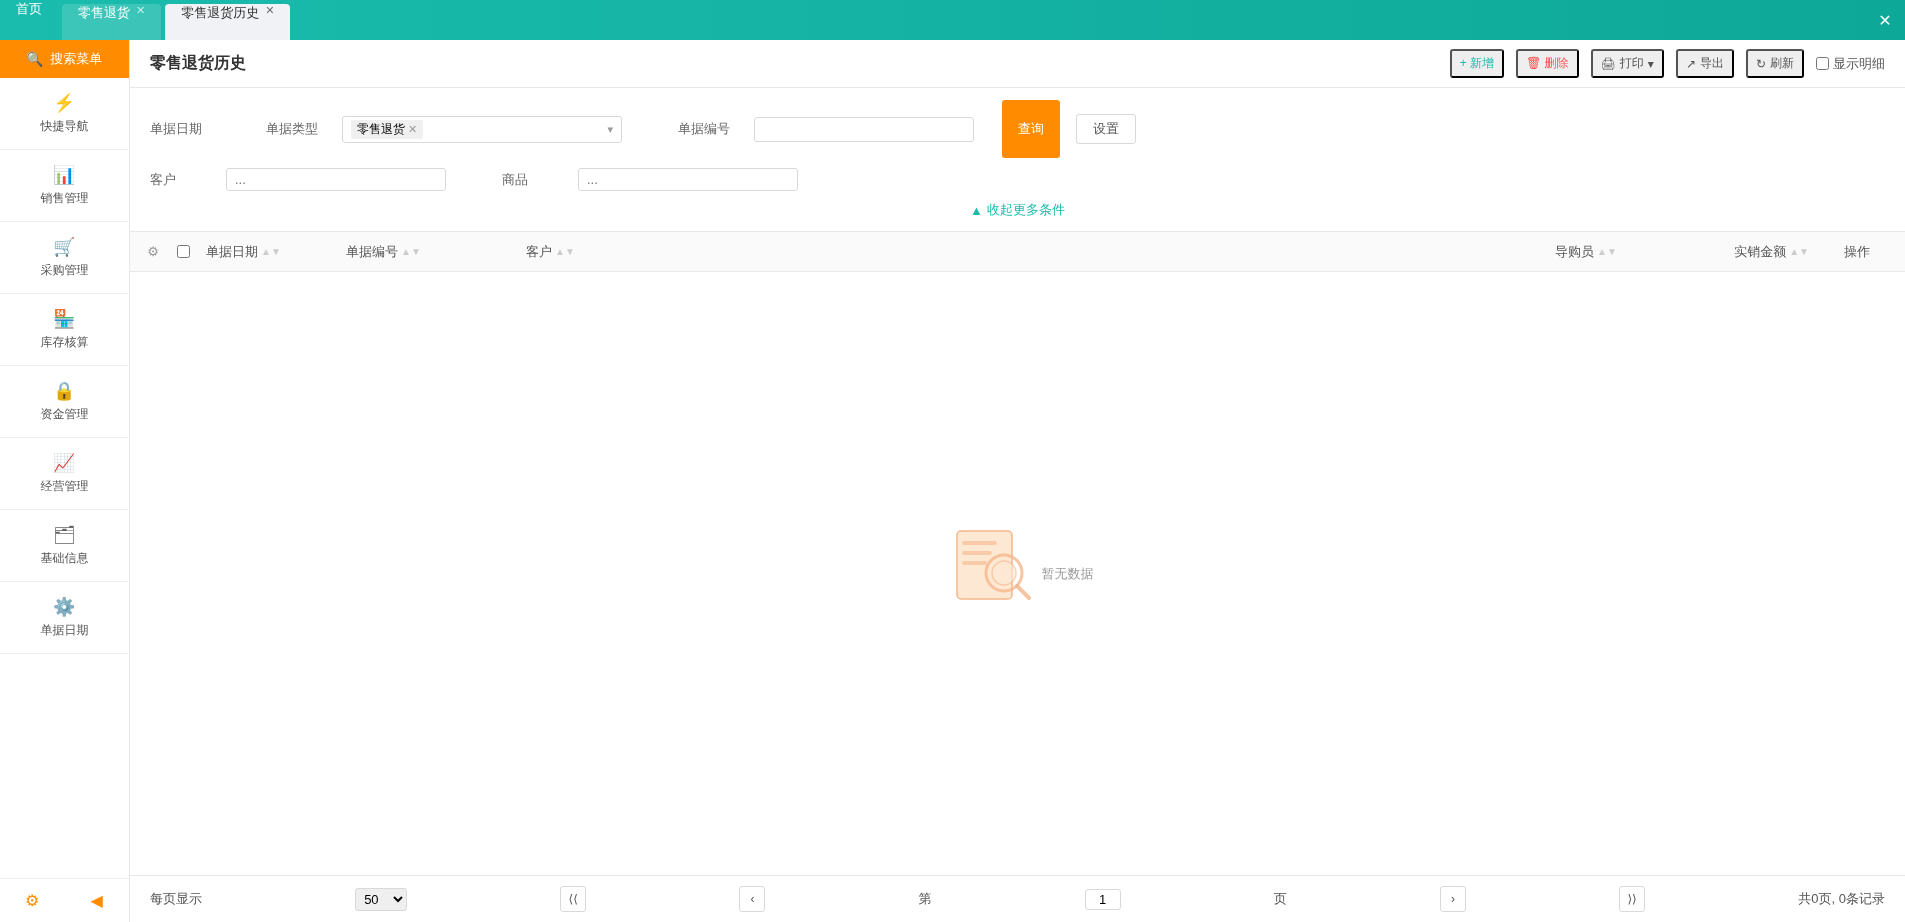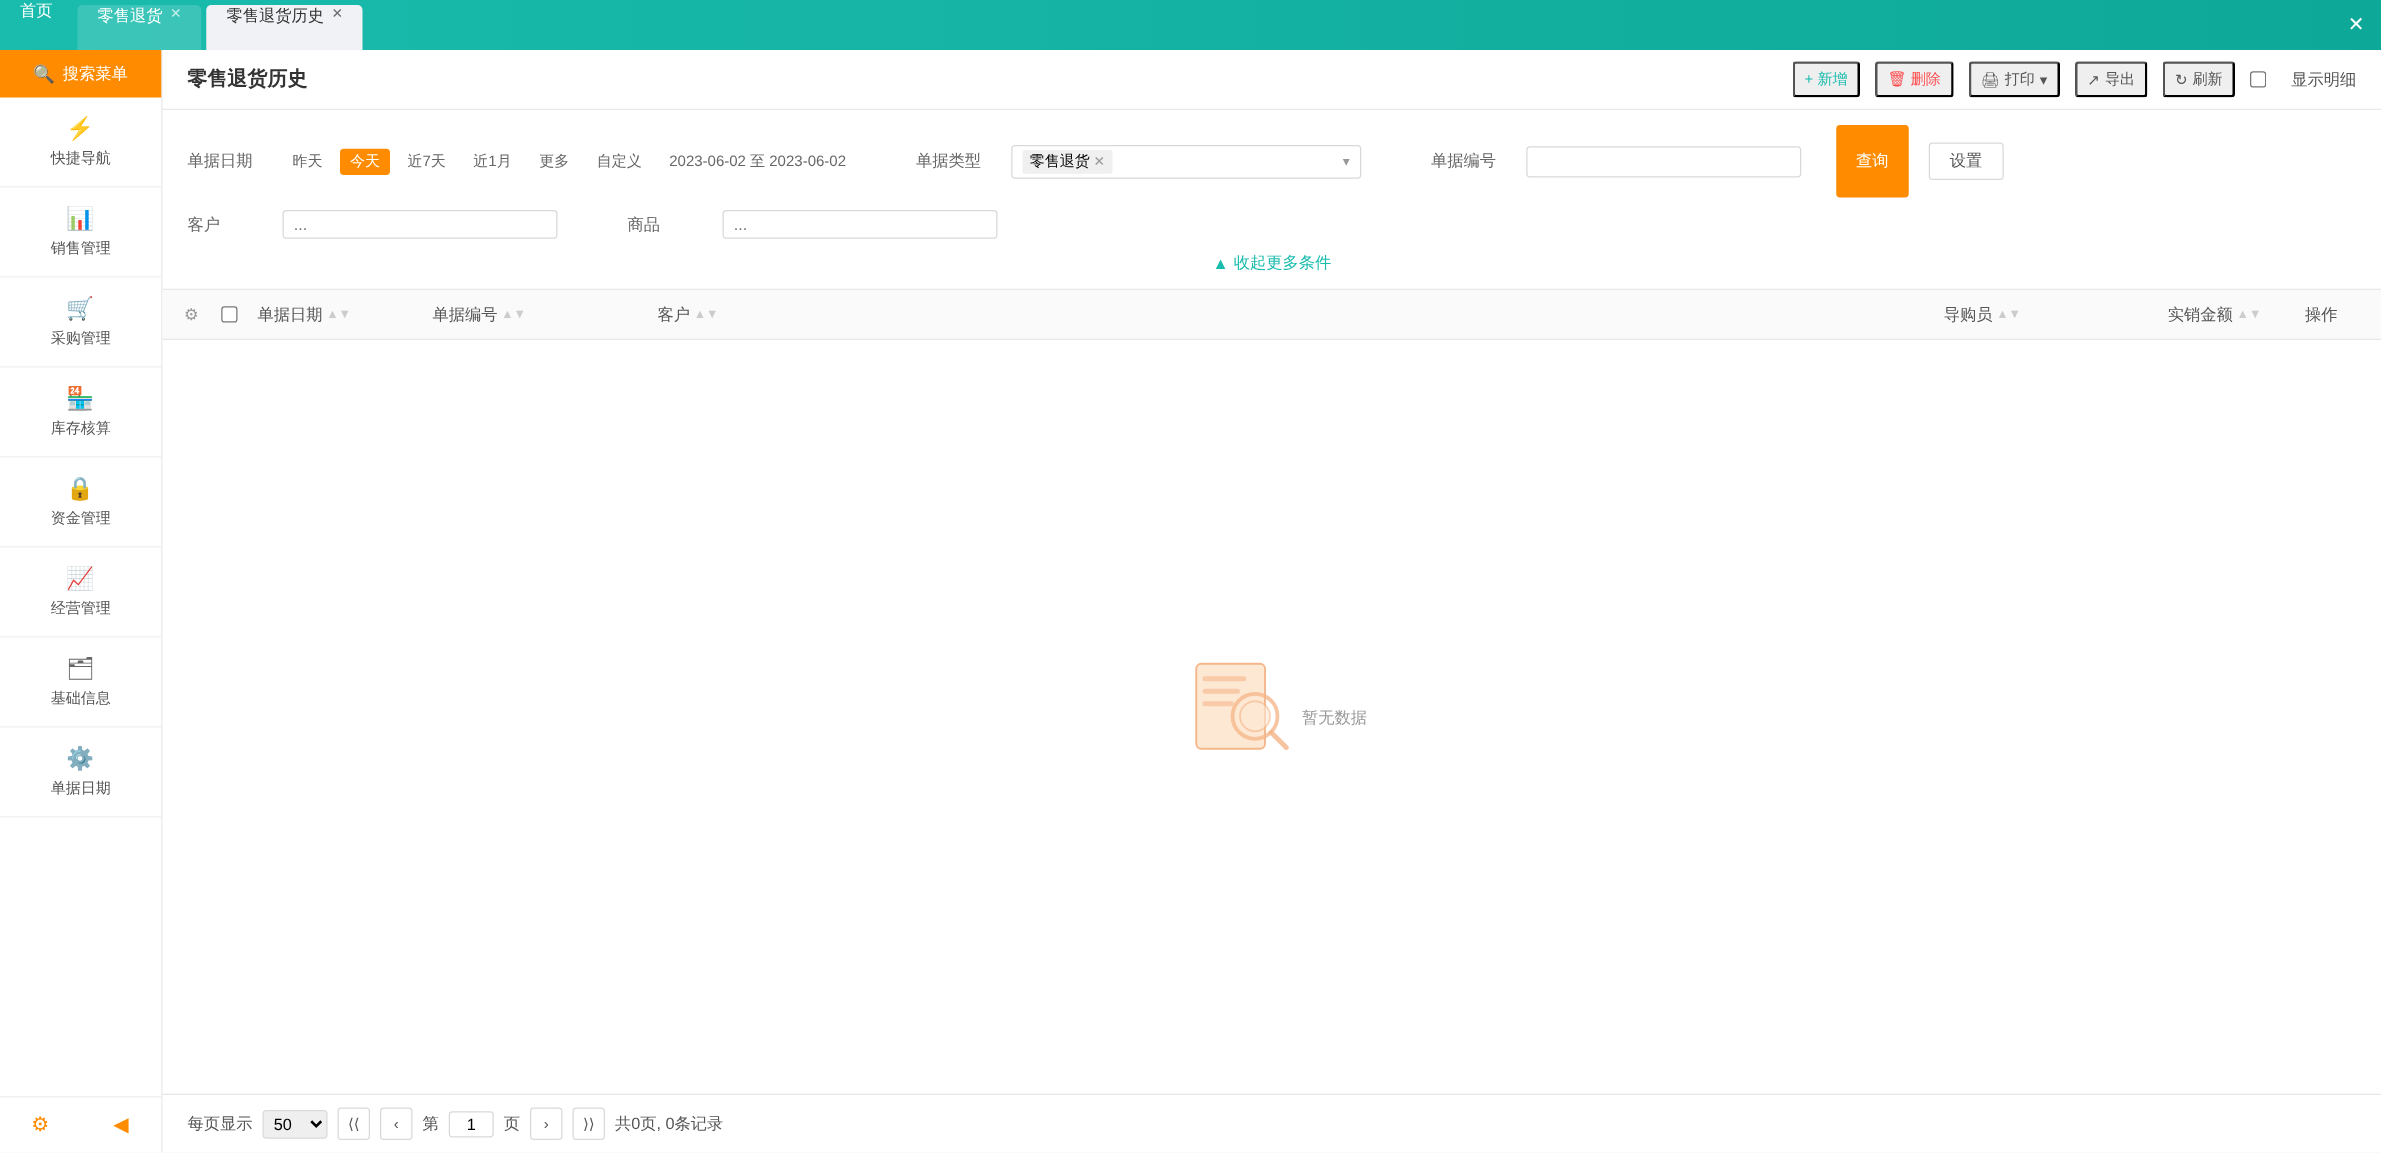--- a/index.html
+++ b/index.html
@@ -179,21 +179,21 @@
       color: #555;
       border: 1px solid #d9d9d9;
       padding: 5px 16px;
       border-radius: 3px;
       cursor: pointer;
       font-size: 13px;
     }
     .display-toggle {
       display: flex;
       align-items: center;
-      gap: 20px;
+      gap: 4px;
       font-size: 13px;
       color: #555;
       cursor: pointer;
     }
 
     
     .filter-area {
       background: white;
       padding: 12px 20px;
       border-bottom: 1px solid #e8e8e8;
@@ -355,21 +355,21 @@
       margin-bottom: 16px;
       position: relative;
     }
 
     
     .pagination {
       background: white;
       border-top: 1px solid #e8e8e8;
       display: flex;
       align-items: center;
-      justify-content: flex-start;
+      justify-content: space-between;
       padding: 10px 20px;
       gap: 8px;
       font-size: 13px;
       color: #555;
       flex-shrink: 0;
     }
     .page-size-select {
       border: 1px solid #d9d9d9;
       border-radius: 3px;
       padding: 2px 4px;
@@ -493,29 +493,20 @@
           <input type="checkbox" style="">
           <span>显示明细</span>
         </label>
       </div>
     </div>
 
     <div class="filter-area">
       <div class="filter-row">
 
         <span class="filter-label">单据日期</span>
-        <div class="date-options">
-          <span class="date-btn">昨天</span>
-          <span class="date-btn active">今天</span>
-          <span class="date-btn">近7天</span>
-          <span class="date-btn">近1月</span>
-          <span class="date-btn">更多</span>
-          <span class="date-btn">自定义</span>
-          <span class="date-range">2023-06-02 至 2023-06-02</span>
-        </div>
 
         <span class="filter-label" style="margin-left:40px;">单据类型</span>
         <div class="filter-tag-input" style="min-width:280px;">
           <div class="filter-tag">
             <span>零售退货</span>
             <span class="filter-tag-x">✕</span>
           </div>
           <span class="filter-dropdown-arrow">▾</span>
         </div>
 

